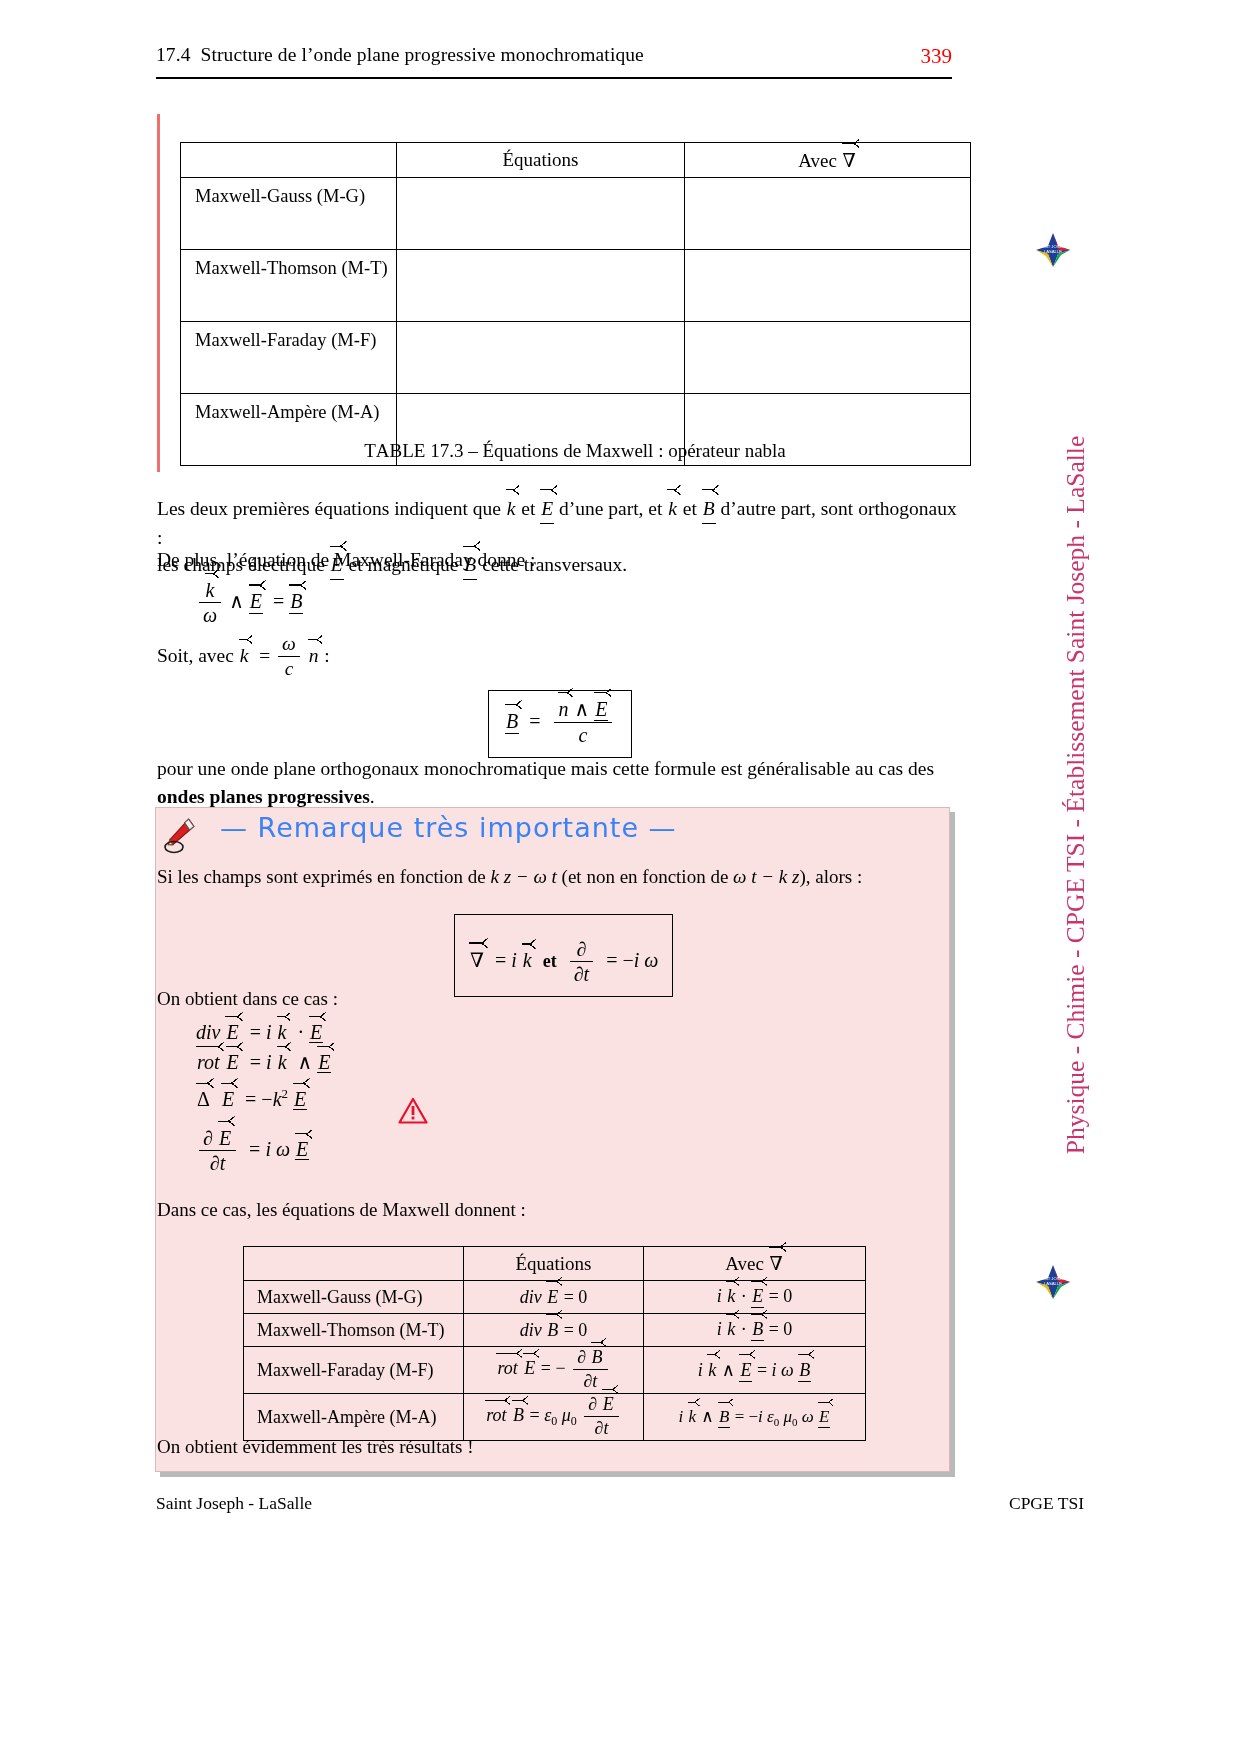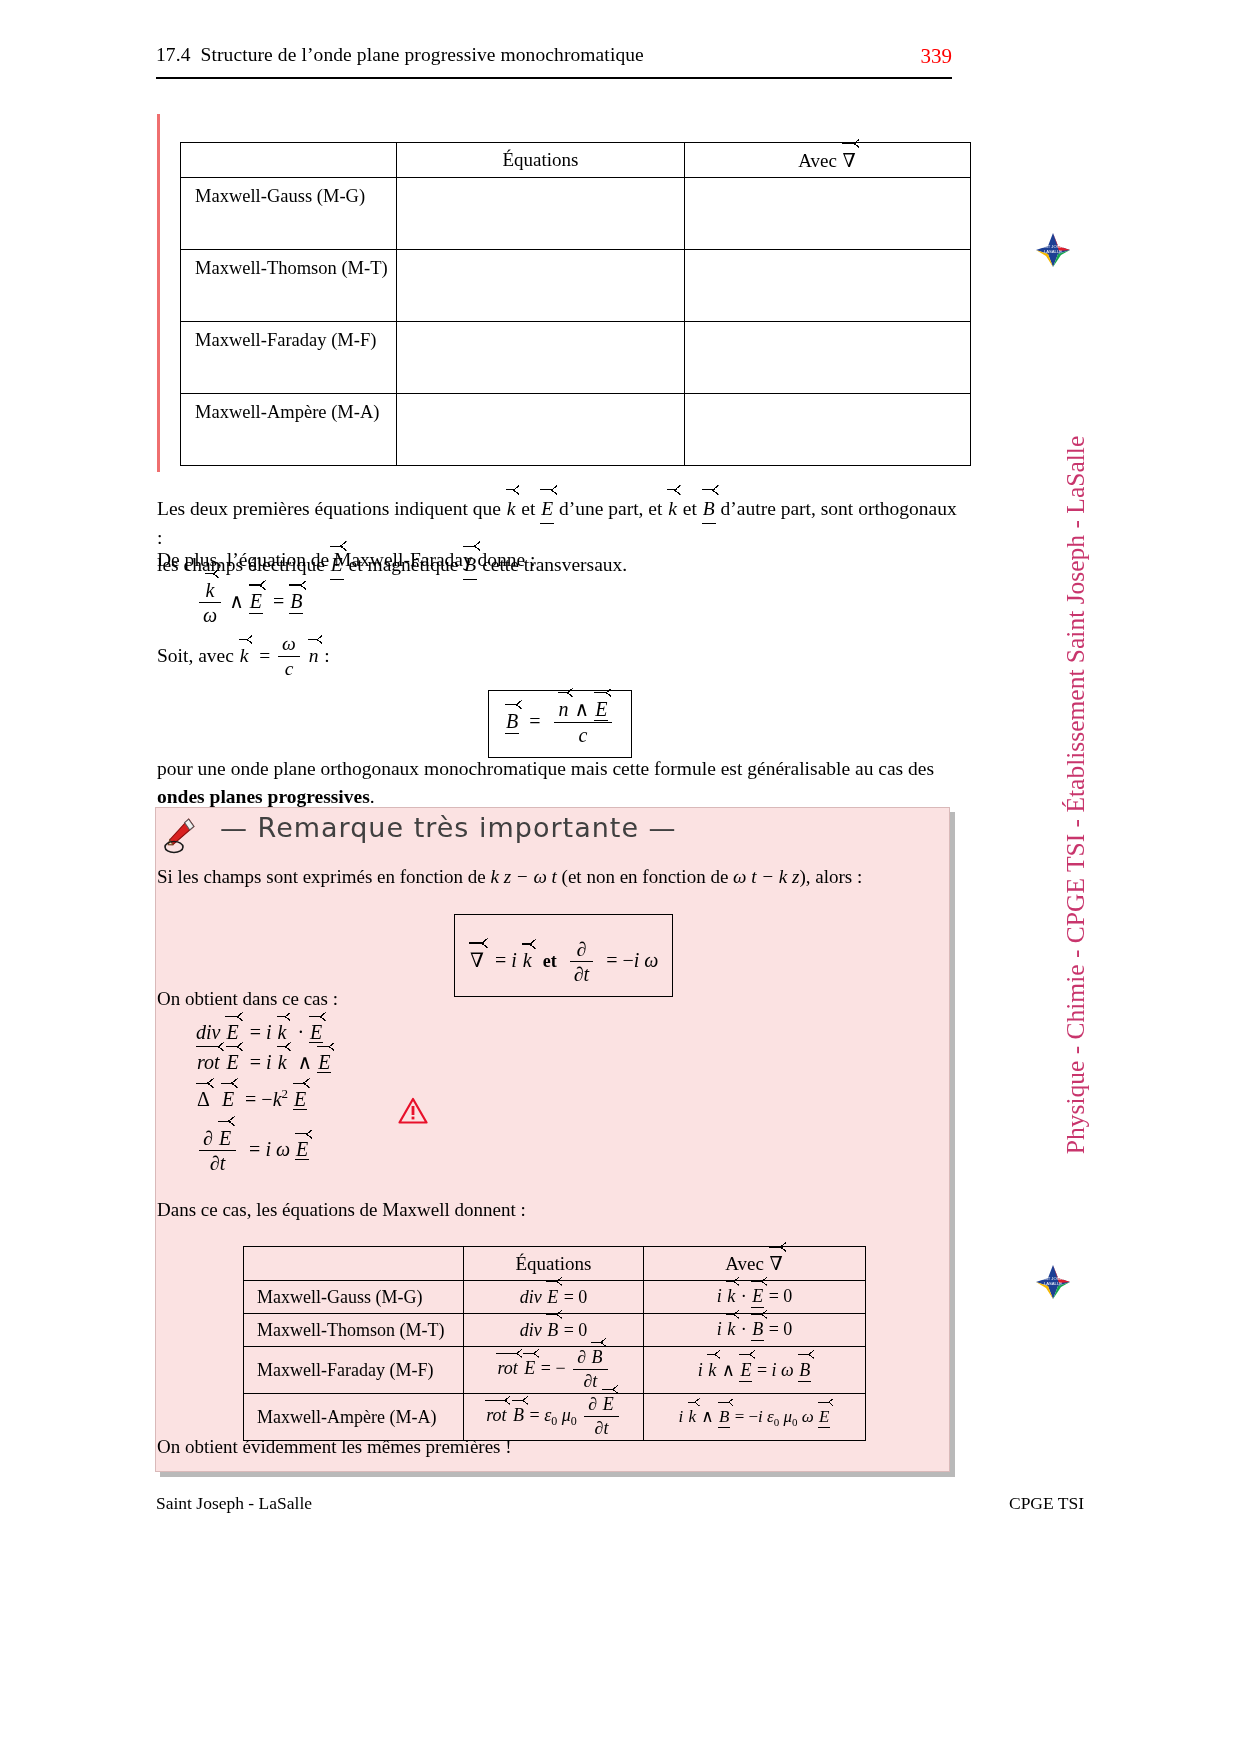--- a/index.html
+++ b/index.html
@@ -59,21 +59,21 @@
   #eq-kwedge{position:absolute;left:196px;top:580px;font-size:20px;}
   #para-soit{position:absolute;left:157px;top:634px;font-size:19.5px;}
 
   #eq-boxB{position:absolute;left:488px;top:690px;border:1.6px solid #000;padding:8px 16px 9px 16px;font-size:20px;background:#fff;}
 
   #para-opm{position:absolute;left:157px;top:755px;width:800px;font-size:19.5px;line-height:1.42;}
 
   
   #remark-shadow{position:absolute;left:160px;top:812px;width:795px;height:665px;background:#b9b9b9;}
   #remark-box{position:absolute;left:155px;top:807px;width:793px;height:663px;background:#fbe2e2;border:1px solid #d9b9b9;}
-  #remark-title{position:absolute;left:220px;top:812px;font-size:27px;color:#404040;
+  #remark-title{position:absolute;left:220px;top:812px;font-size:27px;color:#3b82f6;
      font-family:"DejaVu Sans","Liberation Sans",sans-serif;letter-spacing:1px;white-space:nowrap;}
   #pencil-icon{position:absolute;left:160px;top:816px;width:44px;height:40px;}
 
   .rtxt{position:absolute;font-size:19px;line-height:1.42;}
   #remark-line1{left:157px;top:864px;width:780px;}
   #eq-boxnabla{position:absolute;left:454px;top:914px;border:1.6px solid #000;padding:24px 14px 9px 14px;font-size:20px;}
   #remark-line2{left:157px;top:986px;}
   #eqlist{position:absolute;left:196px;top:1022px;font-size:20px;line-height:1.0;}
   #eqlist .row{margin-bottom:9px;white-space:nowrap;}
   #warn-icon{position:absolute;left:398px;top:1097px;width:30px;height:27px;}
@@ -158,20 +158,21 @@
         <td class="empty"></td>
       </tr>
       <tr>
         <td class="lbl">Maxwell-Ampère (M-A)</td>
         <td class="empty"></td>
         <td class="empty"></td>
       </tr>
     </tbody>
   </table>
 
+  <div class="tblcap"><span>T</span><span class="sc">ABLE</span><span> 17.3 – Équations de Maxwell : opérateur nabla</span></div>
 
   <div class="par" id="para-ortho">
     <span>Les deux premières équations indiquent que </span><span class="vec"><span class="g mi">k</span></span><span> et </span><span class="und"><span class="vec"><span class="g mi">E</span></span></span><span> d’une part, et </span><span class="vec"><span class="g mi">k</span></span><span> et </span><span class="und"><span class="vec"><span class="g mi">B</span></span></span><span> d’autre part, sont orthogonaux :</span>
     <br>
     <span>les champs électrique </span><span class="und"><span class="vec"><span class="g mi">E</span></span></span><span> et magnétique </span><span class="und"><span class="vec"><span class="g mi">B</span></span></span><span> cette transversaux.</span>
   </div>
 
   <div class="par" id="para-deplus">De plus, l’équation de Maxwell-Faraday donne :</div>
 
   <div id="eq-kwedge">
@@ -316,21 +317,21 @@
           <span class="vec"><span class="g mi">rot</span></span>&nbsp;<span class="vec"><span class="g mi">B</span></span>&nbsp;=&nbsp;<span class="mi">ε</span><sub style="font-size:12px">0</sub>&nbsp;<span class="mi">μ</span><sub style="font-size:12px">0</sub>
           <span class="frac"><span class="num"><span class="mi">∂</span>&nbsp;<span class="vec"><span class="g mi">E</span></span></span><span class="den mi">∂t</span></span>
         </td>
         <td class="eq" style="font-size:17px">
           <span class="mi">i</span>&nbsp;<span class="vec"><span class="g mi">k</span></span>&nbsp;∧&nbsp;<span class="und"><span class="vec"><span class="g mi">B</span></span></span>&nbsp;=&nbsp;−<span class="mi">i</span>&nbsp;<span class="mi">ε</span><sub style="font-size:11px">0</sub>&nbsp;<span class="mi">μ</span><sub style="font-size:11px">0</sub>&nbsp;<span class="mi">ω</span>&nbsp;<span class="und"><span class="vec"><span class="g mi">E</span></span></span>
         </td>
       </tr>
     </tbody>
   </table>
 
-  <div class="rtxt" id="remark-line4">On obtient évidemment les mêmes premières !</div>
+  <div class="rtxt" id="remark-line4">On obtient évidemment les très résultats !</div>
 
   <div id="side-banner">
     <div id="side-text">Physique - Chimie - CPGE TSI - Établissement Saint Joseph - LaSalle</div>
   </div>
 
   <svg class="logo" id="logo-top" viewBox="0 0 42 40">
     <path d="M4 20 L16 16 L21 3 L26 16 L38 20 L26 24 L21 37 L16 24 Z" fill="#1d3f94"></path>
     <path d="M21 3 L26 16 L38 20 L27 21 Z" fill="#e01e2b"></path>
     <path d="M4 20 L16 24 L21 37 L14 26 Z" fill="#f5b800"></path>
     <path d="M38 20 L26 24 L21 37 L29 25 Z" fill="#16a54f"></path>

